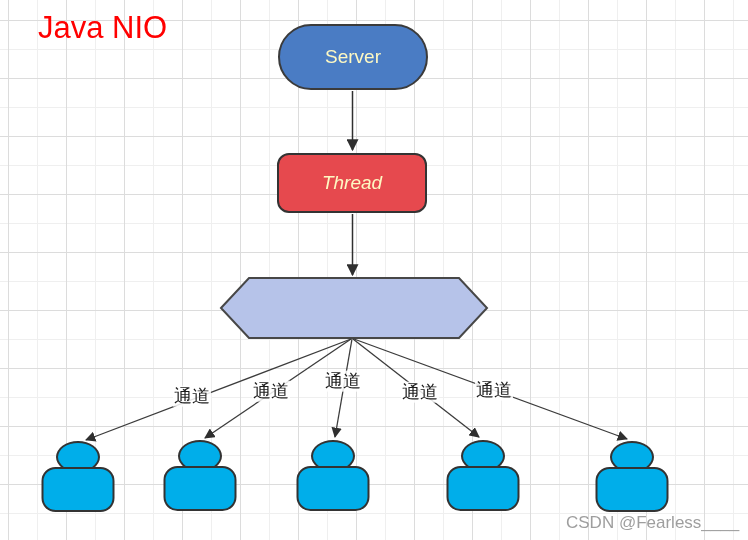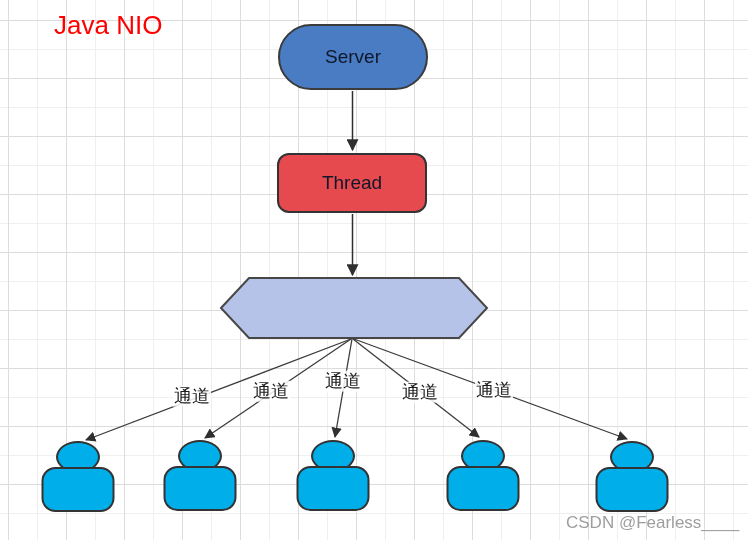--- a/index.html
+++ b/index.html
@@ -22,50 +22,51 @@
   }
 
   .svg-layer {
     position: absolute;
     left: 0; top: 0;
     width: 748px; height: 540px;
   }
 
   .diagram-title {
     position: absolute;
-    left: 54px; top: 10px;
-    font-size: 26px;
+    left: 38px; top: 10px;
+    font-size: 31px;
     color: #ff0000;
     white-space: nowrap;
   }
 
   .node {
     position: absolute;
     display: flex;
     align-items: center;
     justify-content: center;
-    color: #0f172a;
+    color: #fef9c3;
     font-size: 19px;
     text-align: center;
   }
 
   .node-server {
     left: 278px; top: 24px;
     width: 150px; height: 66px;
     background: #4a7cc4;
     border: 2px solid #3b3b3b;
     border-radius: 33px;
   }
 
   .node-thread {
     left: 277px; top: 153px;
     width: 150px; height: 60px;
     background: #e6494e;
     border: 2px solid #333333;
     border-radius: 12px;
+    font-style: italic;
   }
 
   .selector-label {
     position: absolute;
     left: 221px; top: 278px;
     width: 266px; height: 60px;
     display: flex;
     align-items: center;
     justify-content: center;
     color: #161616;

